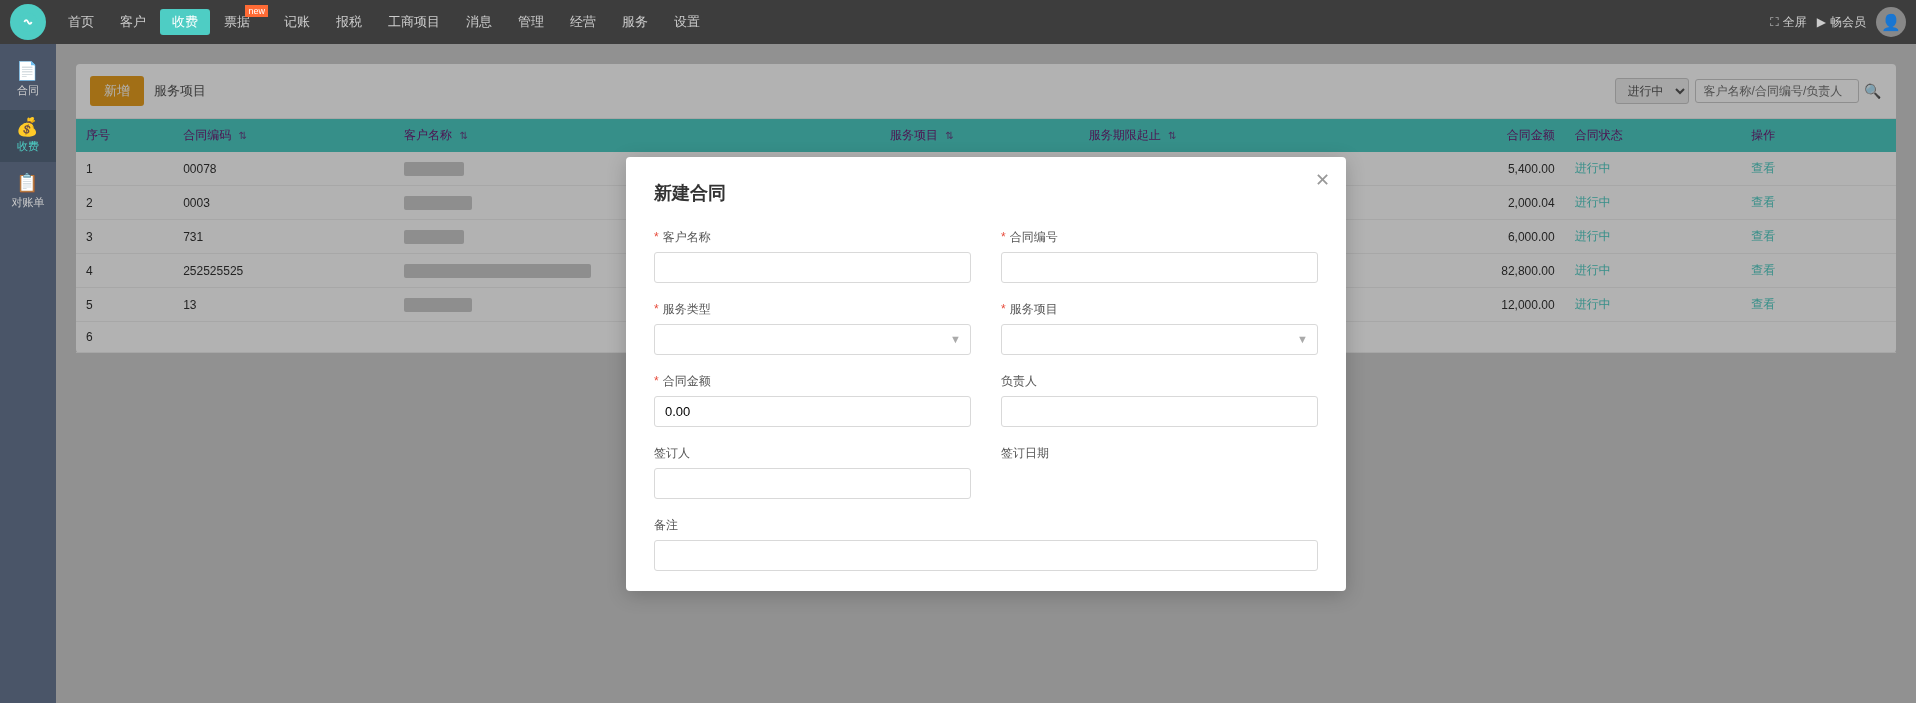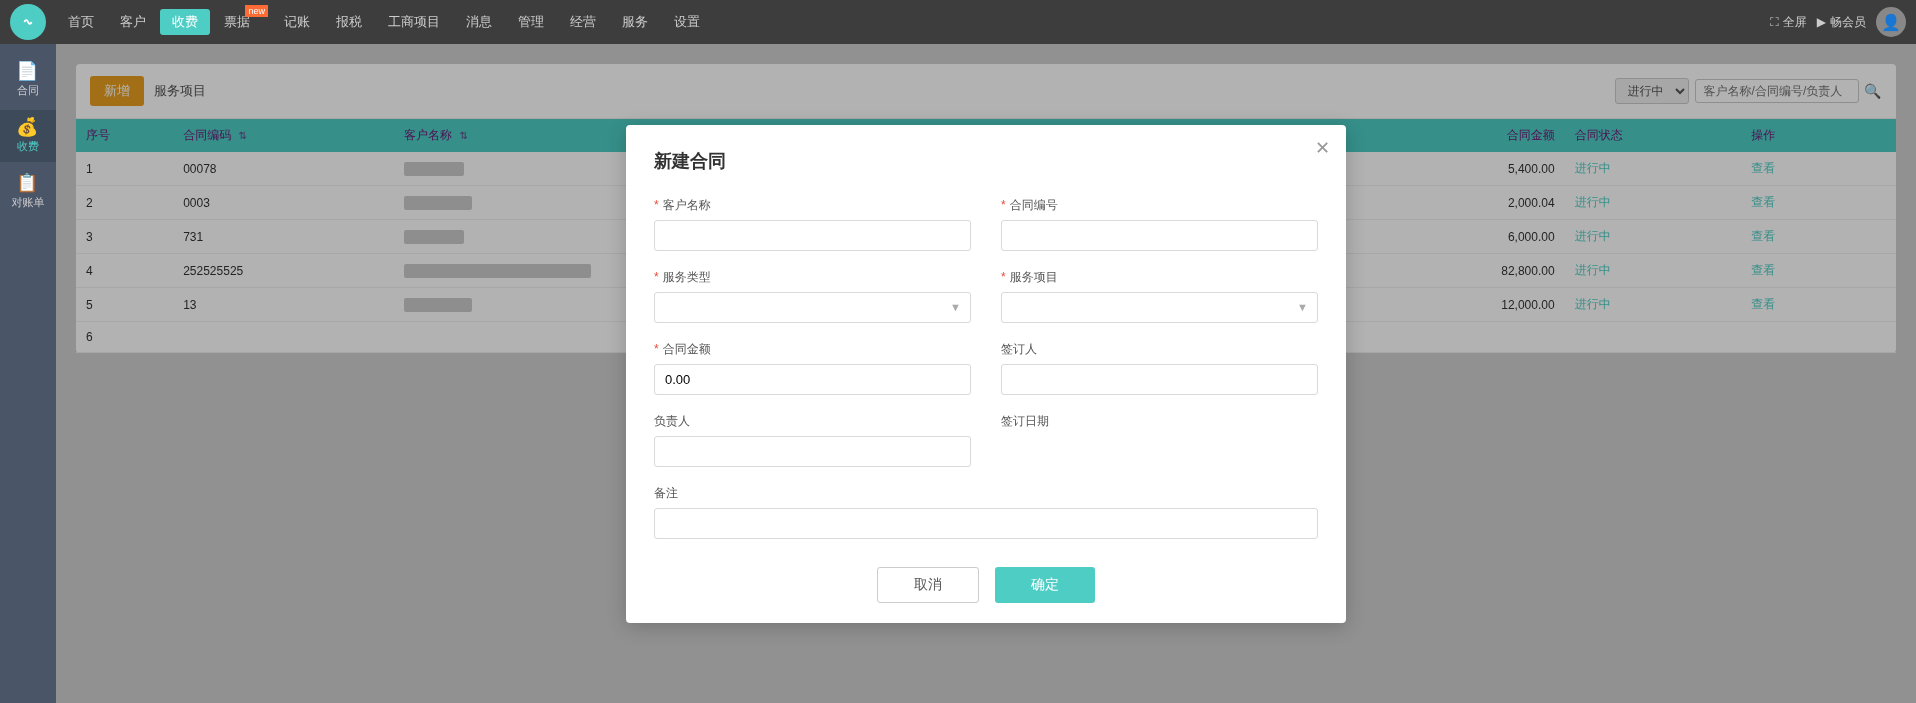--- a/index.html
+++ b/index.html
@@ -547,48 +547,44 @@
           <div class="form-field">
             <label>
               <span class="required">*</span>
               <span>合同金额</span>
             </label>
             <input class="form-input" type="text" value="0.00" style="">
           </div>
 
           <div class="form-field">
             <label>
+              <span>负责人</span>
+            </label>
+            <input class="form-input" type="text" style="">
+          </div>
+
+          <div class="form-field">
+            <label>
               <span>签订人</span>
             </label>
             <input class="form-input" type="text" style="">
           </div>
 
           <div class="form-field">
             <label>
-              <span>负责人</span>
+              <span>签订日期</span>
+            </label>
+          </div>
+
+          <div class="form-field" style="grid-column: 1 / -1;">
+            <label>
+              <span>备注</span>
             </label>
             <input class="form-input" type="text" style="">
           </div>
 
-          <div class="form-field">
-            <label>
-              <span>签订日期</span>
-            </label>
-          </div>
-
-          <div class="form-field" style="grid-column: 1 / -1;">
-            <label>
-              <span>备注</span>
-            </label>
-            <input class="form-input" type="text" style="">
-          </div>
-
         </div>
 
-        <div class="modal-footer">
-          <button class="btn-cancel">取消</button>
-          <button class="btn-confirm">确定</button>
-        </div>
       </div>
     </div>
 
   </div>
 </div>
 
 </body></html>

